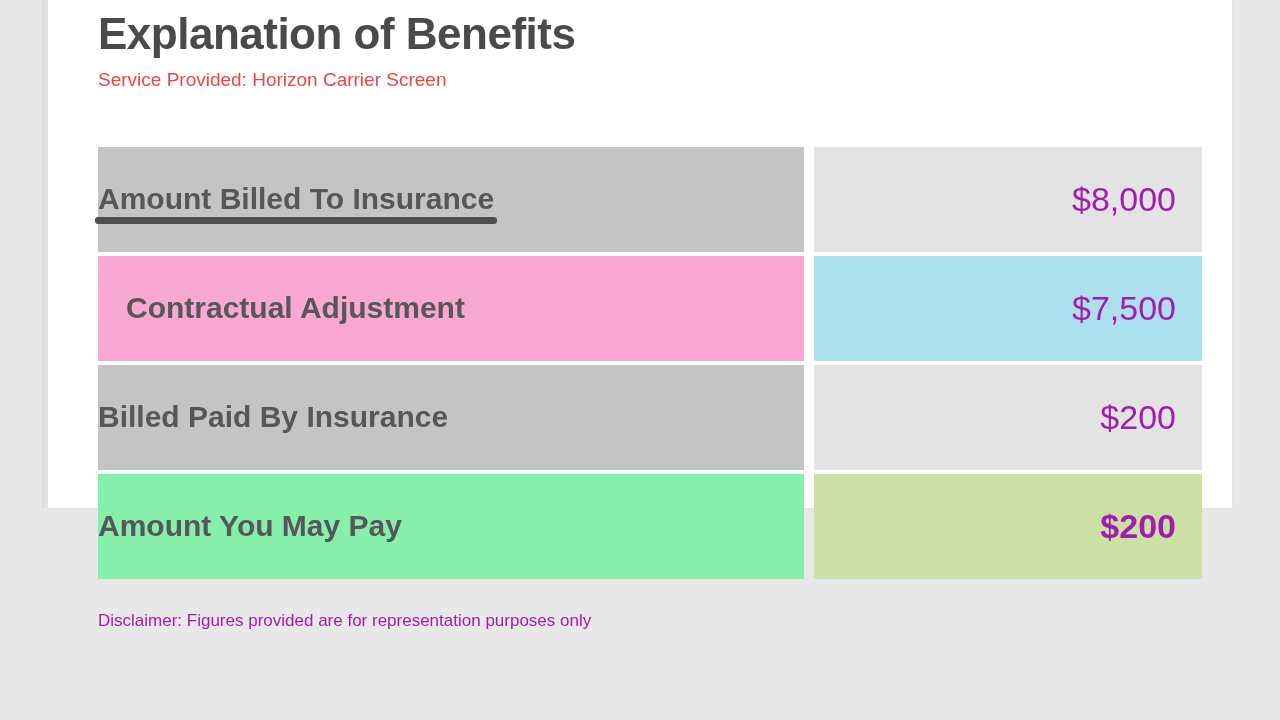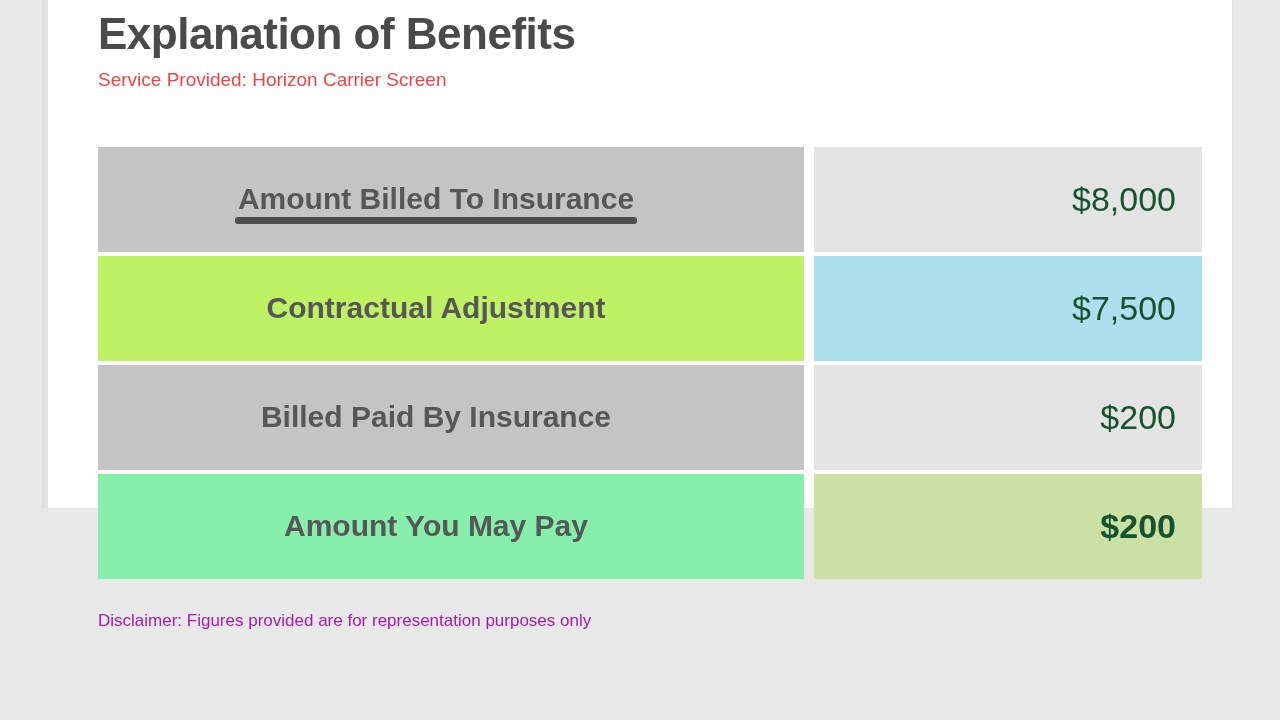--- a/index.html
+++ b/index.html
@@ -62,21 +62,21 @@
   }
   .row {
     display: flex;
     gap: 10px;
     height: 105px;
   }
   .label-cell {
     width: 706px;
     display: flex;
     align-items: center;
-    justify-content: center;
+    justify-content: flex-start;
     padding-right: 30px;
     box-sizing: border-box;
   }
   .label-text {
     font-size: 30px;
     font-weight: bold;
     color: #575757;
     position: relative;
     display: inline-block;
   }
@@ -93,21 +93,21 @@
   .value-cell {
     flex: 1;
     display: flex;
     align-items: center;
     justify-content: flex-end;
     padding-right: 26px;
     box-sizing: border-box;
   }
   .value-text {
     font-size: 34px;
-    color: #14532d;
+    color: #a21caf;
     font-weight: normal;
   }
   .value-text.bold {
     font-weight: bold;
   }
   .disclaimer {
     margin-top: 32px;
     font-size: 17px;
     color: #a21caf;
   }
@@ -126,21 +126,21 @@
       <div class="row">
         <div class="label-cell underlined" style="background: rgb(196, 196, 196);">
           <span class="label-text">Amount Billed To Insurance</span>
         </div>
         <div class="value-cell" style="background: rgb(227, 227, 227);">
           <span class="value-text">$8,000</span>
         </div>
       </div>
 
       <div class="row">
-        <div class="label-cell" style="background: #bef264;">
+        <div class="label-cell" style="background: #f9a8d4; padding-left: 28px;">
           <span class="label-text">Contractual Adjustment</span>
         </div>
         <div class="value-cell" style="background: rgb(172, 224, 239);">
           <span class="value-text">$7,500</span>
         </div>
       </div>
 
       <div class="row">
         <div class="label-cell" style="background: rgb(196, 196, 196);">
           <span class="label-text">Billed Paid By Insurance</span>

